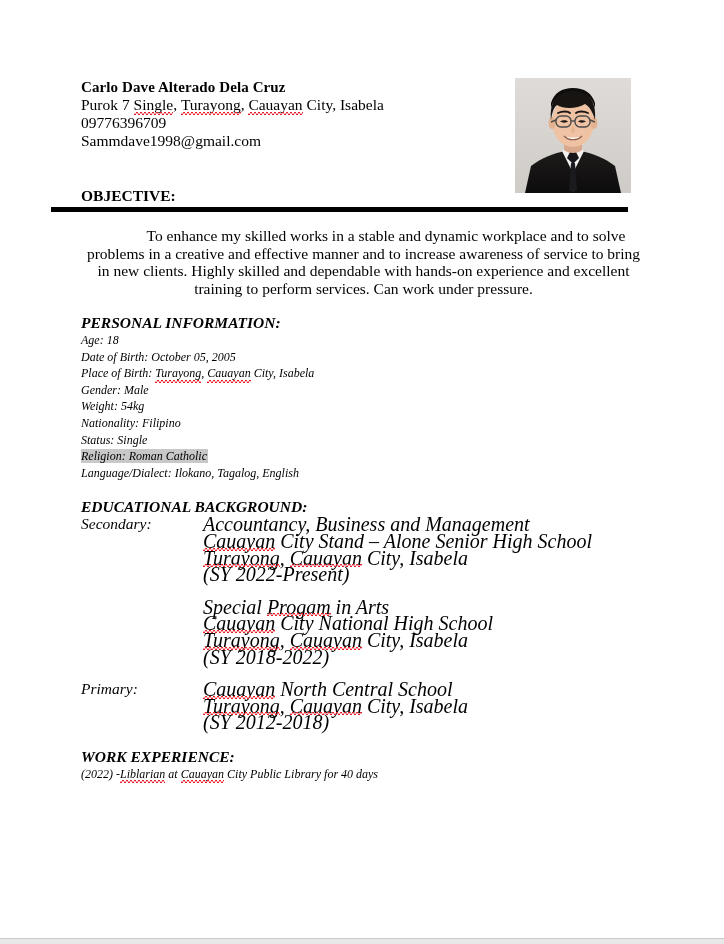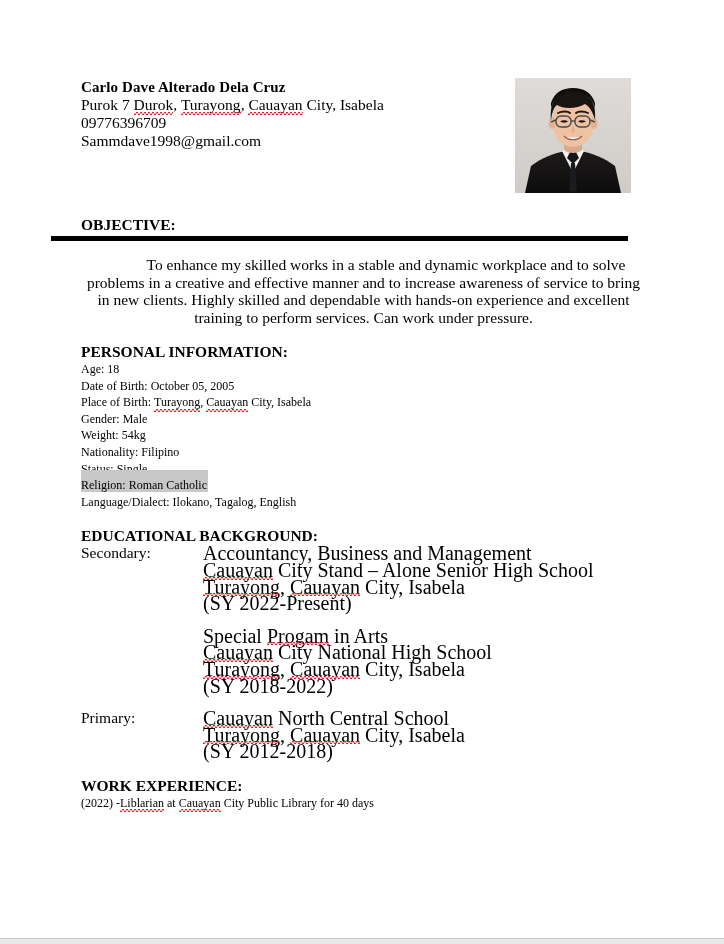--- a/index.html
+++ b/index.html
@@ -79,45 +79,46 @@
 
   .rule {
     height: 5px;
     background: #000000;
     width: 577px;
     margin-left: -30px;
     margin-top: 2px;
   }
 
   .objective-title {
-    margin-top: 45px;
+    margin-top: 16px;
   }
 
   .objective-text {
     margin-top: 15px;
     font-size: 15.5px;
     line-height: 17.5px;
     text-indent: 45px;
     text-align: center;
     width: 565px;
   }
 
   .block {
     margin-top: 16px;
+    font-style: italic;
   }
 
   .line {
     font-size: 12px;
     line-height: 16.6px;
     white-space: nowrap;
   }
 
   .hl {
     background: #c8c8c8;
-    padding: 8px 1px 0 0;
+    padding: 0 1px 0 0;
   }
 
   
   .edu-row {
     display: flex;
     align-items: flex-start;
   }
   .edu-label {
     width: 122px;
     flex: 0 0 122px;
@@ -154,21 +155,21 @@
 
 <div id="page">
 
   <div class="content">
 
     <div class="header-block">
 
       <div class="name">Carlo Dave Alterado Dela Cruz</div>
 
       <div class="contact-line">
-        <span>Purok 7 </span><span class="sp">Durok</span><span>, </span><span class="sp">Turayong</span><span>, </span><span class="sp">Cauayan</span><span> City, Isabela</span>
+        <span>Purok 7 </span><span class="sp">Single</span><span>, </span><span class="sp">Turayong</span><span>, </span><span class="sp">Cauayan</span><span> City, Isabela</span>
       </div>
 
       <div class="contact-line">09776396709</div>
 
       <div class="contact-line">Sammdave1998@gmail.com</div>
 
       <div class="photo">
         <svg width="116" height="115" viewBox="0 0 116 115" xmlns="http://www.w3.org/2000/svg">
           <defs>
             <linearGradient id="bg" x1="0" y1="0" x2="0" y2="1">

